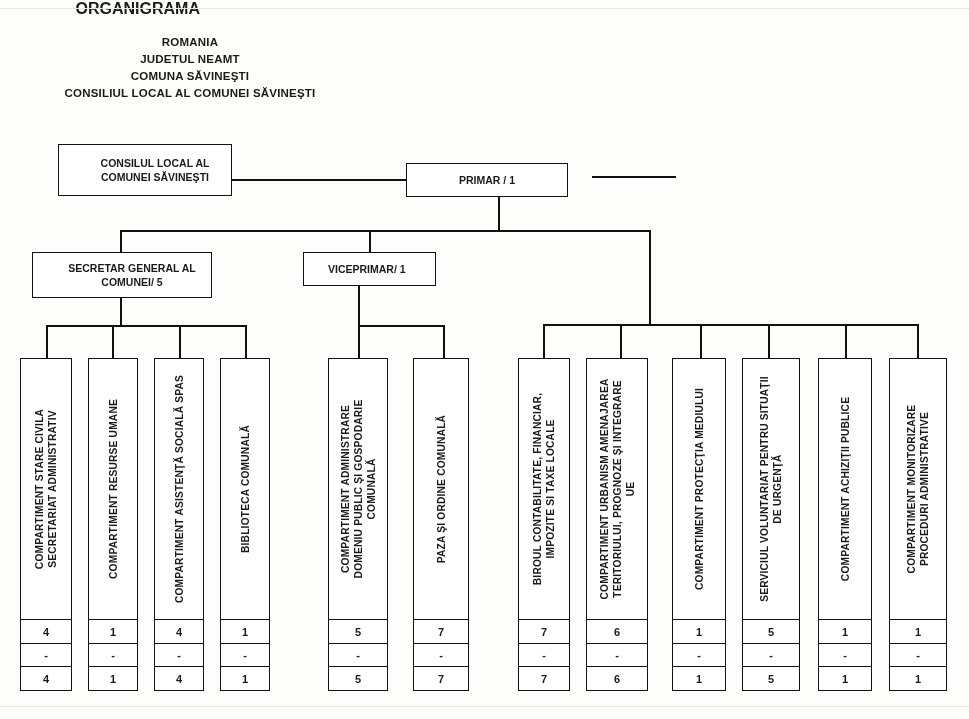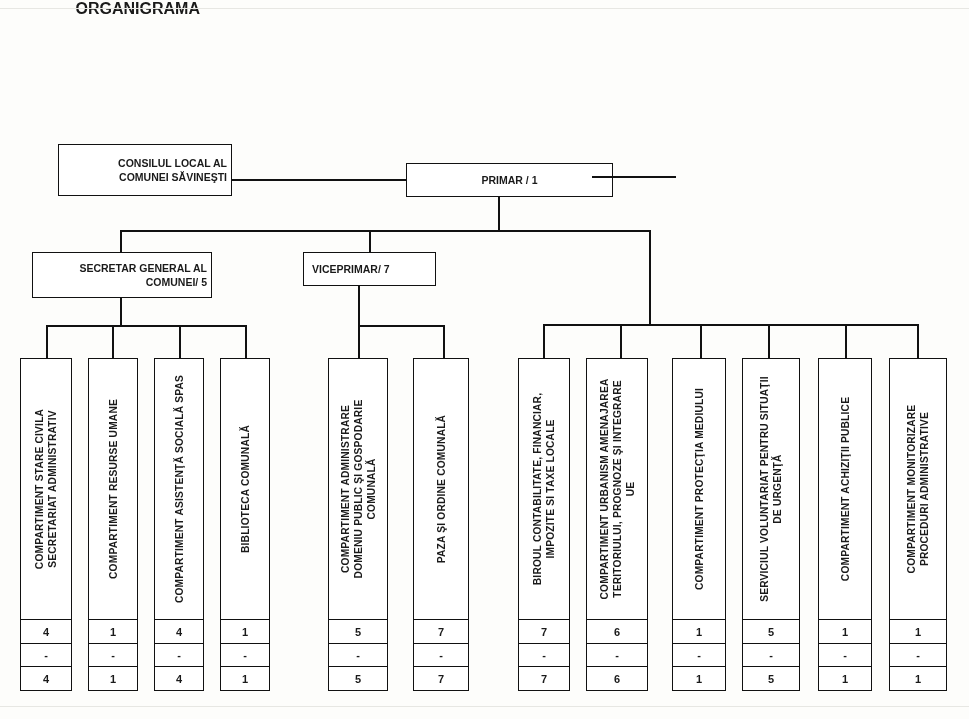--- a/index.html
+++ b/index.html
@@ -60,22 +60,22 @@
     font-weight: bold;
     line-height: 14px;
     display: flex;
     align-items: center;
     justify-content: center;
     text-align: center;
     padding: 2px 4px;
   }
   .box.left-al {
     justify-content: flex-start;
-    text-align: right;
-    padding-left: 8px;
+    text-align: center;
+    padding-left: 24px;
   }
   
   .dept {
     position: absolute;
     border: 1.6px solid #111;
     background: #fff;
     box-sizing: border-box;
   }
   .dept .vtext {
     position: absolute;
@@ -112,30 +112,34 @@
   #edge-bottom { position:absolute; left:0; top:706px; width:969px; height:1px; background:#e7e7e3; }
 </style>
 </head>
 <body>
 
 <div id="sheet">
 
   <div id="edge-top"></div>
   <div id="edge-bottom"></div>
 
+  <div class="hdr" id="header-left">ROMANIA
+JUDETUL NEAMT
+COMUNA SĂVINEŞTI
+CONSILIUL LOCAL AL COMUNEI SĂVINEŞTI</div>
   <div id="chart-title">ORGANIGRAMA</div>
 
   <div class="box left-al" id="box-council" style="left:58px; top:144px; width:174px; height:52px;">CONSILUL LOCAL AL COMUNEI SĂVINEŞTI</div>
 
-  <div class="box" id="box-mayor" style="left:406px; top:163px; width:207px; height:34px;">PRIMAR / 1</div>
+  <div class="box" id="box-mayor" style="left:406px; top:163px; width:162px; height:34px;">PRIMAR / 1</div>
 
 
   <div class="box left-al" id="box-secretary" style="left:32px; top:252px; width:180px; height:46px;">SECRETAR  GENERAL  AL COMUNEI/ 5</div>
 
-  <div class="box left-al" id="box-vicemayor" style="left:303px; top:252px; width:133px; height:34px;">VICEPRIMAR/ 7</div>
+  <div class="box left-al" id="box-vicemayor" style="left:303px; top:252px; width:133px; height:34px;">VICEPRIMAR/ 1</div>
 
   <div class="ln h" style="left:232px; top:179px; width:174px;"></div>
 
   <div class="ln h" style="left:592px; top:176px; width:84px;"></div>
 
   <div class="ln v" style="left:498px; top:197px; height:34px;"></div>
 
   <div class="ln h" style="left:120px; top:230px; width:530px;"></div>
 
   <div class="ln v" style="left:120px; top:230px; height:22px;"></div>

